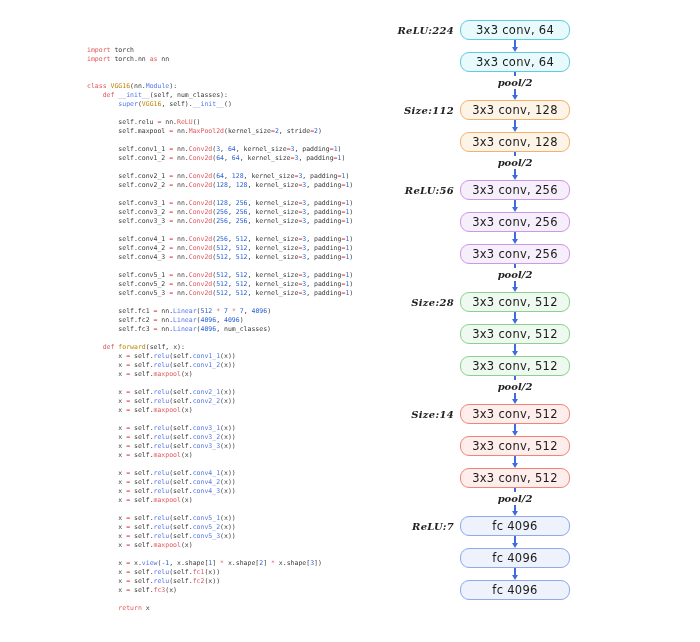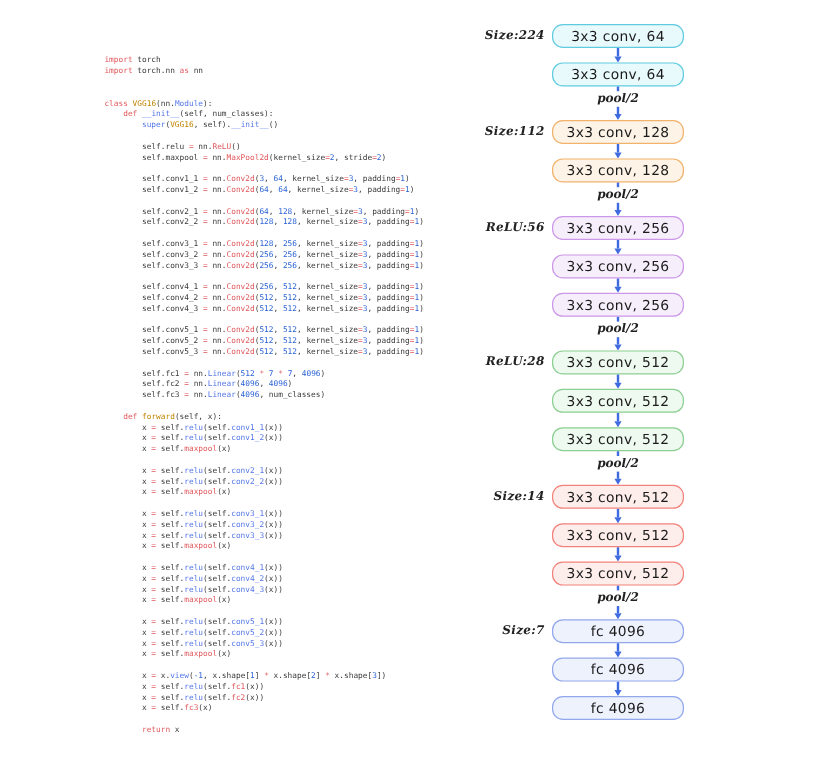--- a/index.html
+++ b/index.html
@@ -27,21 +27,21 @@
               height:13px;line-height:13px;}
 </style>
 </head>
 <body>
 
 <div class="canvas">
   <div id="code-panel"><div class="code-line"><span style="color: rgb(224, 88, 92);">import</span><span style="color: rgb(58, 58, 58);"> torch</span></div><div class="code-line"><span style="color: rgb(224, 88, 92);">import</span><span style="color: rgb(58, 58, 58);"> torch.nn </span><span style="color: rgb(224, 88, 92);">as</span><span style="color: rgb(58, 58, 58);"> nn</span></div><div class="code-line"> </div><div class="code-line"> </div><div class="code-line"><span style="color: rgb(224, 88, 92);">class</span><span style="color: rgb(58, 58, 58);"> </span><span style="color: rgb(193, 132, 1);">VGG16</span><span style="color: rgb(58, 58, 58);">(nn.</span><span style="color: rgb(85, 119, 232);">Module</span><span style="color: rgb(58, 58, 58);">):</span></div><div class="code-line"><span style="color: rgb(58, 58, 58);">    </span><span style="color: rgb(224, 88, 92);">def</span><span style="color: rgb(58, 58, 58);"> </span><span style="color: rgb(85, 119, 232);">__init__</span><span style="color: rgb(58, 58, 58);">(self, num_classes):</span></div><div class="code-line"><span style="color: rgb(58, 58, 58);">        </span><span style="color: rgb(85, 119, 232);">super</span><span style="color: rgb(58, 58, 58);">(</span><span style="color: rgb(193, 132, 1);">VGG16</span><span style="color: rgb(58, 58, 58);">, self).</span><span style="color: rgb(85, 119, 232);">__init__</span><span style="color: rgb(58, 58, 58);">()</span></div><div class="code-line"> </div><div class="code-line"><span style="color: rgb(58, 58, 58);">        self.relu </span><span style="color: rgb(224, 88, 92);">=</span><span style="color: rgb(58, 58, 58);"> nn.</span><span style="color: rgb(224, 88, 92);">ReLU</span><span style="color: rgb(58, 58, 58);">()</span></div><div class="code-line"><span style="color: rgb(58, 58, 58);">        self.maxpool </span><span style="color: rgb(224, 88, 92);">=</span><span style="color: rgb(58, 58, 58);"> nn.</span><span style="color: rgb(224, 88, 92);">MaxPool2d</span><span style="color: rgb(58, 58, 58);">(kernel_size</span><span style="color: rgb(224, 88, 92);">=</span><span style="color: rgb(42, 99, 212);">2</span><span style="color: rgb(58, 58, 58);">, stride</span><span style="color: rgb(224, 88, 92);">=</span><span style="color: rgb(42, 99, 212);">2</span><span style="color: rgb(58, 58, 58);">)</span></div><div class="code-line"> </div><div class="code-line"><span style="color: rgb(58, 58, 58);">        self.conv1_1 </span><span style="color: rgb(224, 88, 92);">=</span><span style="color: rgb(58, 58, 58);"> nn.</span><span style="color: rgb(224, 88, 92);">Conv2d</span><span style="color: rgb(58, 58, 58);">(</span><span style="color: rgb(42, 99, 212);">3</span><span style="color: rgb(58, 58, 58);">, </span><span style="color: rgb(42, 99, 212);">64</span><span style="color: rgb(58, 58, 58);">, kernel_size</span><span style="color: rgb(224, 88, 92);">=</span><span style="color: rgb(42, 99, 212);">3</span><span style="color: rgb(58, 58, 58);">, padding</span><span style="color: rgb(224, 88, 92);">=</span><span style="color: rgb(42, 99, 212);">1</span><span style="color: rgb(58, 58, 58);">)</span></div><div class="code-line"><span style="color: rgb(58, 58, 58);">        self.conv1_2 </span><span style="color: rgb(224, 88, 92);">=</span><span style="color: rgb(58, 58, 58);"> nn.</span><span style="color: rgb(224, 88, 92);">Conv2d</span><span style="color: rgb(58, 58, 58);">(</span><span style="color: rgb(42, 99, 212);">64</span><span style="color: rgb(58, 58, 58);">, </span><span style="color: rgb(42, 99, 212);">64</span><span style="color: rgb(58, 58, 58);">, kernel_size</span><span style="color: rgb(224, 88, 92);">=</span><span style="color: rgb(42, 99, 212);">3</span><span style="color: rgb(58, 58, 58);">, padding</span><span style="color: rgb(224, 88, 92);">=</span><span style="color: rgb(42, 99, 212);">1</span><span style="color: rgb(58, 58, 58);">)</span></div><div class="code-line"> </div><div class="code-line"><span style="color: rgb(58, 58, 58);">        self.conv2_1 </span><span style="color: rgb(224, 88, 92);">=</span><span style="color: rgb(58, 58, 58);"> nn.</span><span style="color: rgb(224, 88, 92);">Conv2d</span><span style="color: rgb(58, 58, 58);">(</span><span style="color: rgb(42, 99, 212);">64</span><span style="color: rgb(58, 58, 58);">, </span><span style="color: rgb(42, 99, 212);">128</span><span style="color: rgb(58, 58, 58);">, kernel_size</span><span style="color: rgb(224, 88, 92);">=</span><span style="color: rgb(42, 99, 212);">3</span><span style="color: rgb(58, 58, 58);">, padding</span><span style="color: rgb(224, 88, 92);">=</span><span style="color: rgb(42, 99, 212);">1</span><span style="color: rgb(58, 58, 58);">)</span></div><div class="code-line"><span style="color: rgb(58, 58, 58);">        self.conv2_2 </span><span style="color: rgb(224, 88, 92);">=</span><span style="color: rgb(58, 58, 58);"> nn.</span><span style="color: rgb(224, 88, 92);">Conv2d</span><span style="color: rgb(58, 58, 58);">(</span><span style="color: rgb(42, 99, 212);">128</span><span style="color: rgb(58, 58, 58);">, </span><span style="color: rgb(42, 99, 212);">128</span><span style="color: rgb(58, 58, 58);">, kernel_size</span><span style="color: rgb(224, 88, 92);">=</span><span style="color: rgb(42, 99, 212);">3</span><span style="color: rgb(58, 58, 58);">, padding</span><span style="color: rgb(224, 88, 92);">=</span><span style="color: rgb(42, 99, 212);">1</span><span style="color: rgb(58, 58, 58);">)</span></div><div class="code-line"> </div><div class="code-line"><span style="color: rgb(58, 58, 58);">        self.conv3_1 </span><span style="color: rgb(224, 88, 92);">=</span><span style="color: rgb(58, 58, 58);"> nn.</span><span style="color: rgb(224, 88, 92);">Conv2d</span><span style="color: rgb(58, 58, 58);">(</span><span style="color: rgb(42, 99, 212);">128</span><span style="color: rgb(58, 58, 58);">, </span><span style="color: rgb(42, 99, 212);">256</span><span style="color: rgb(58, 58, 58);">, kernel_size</span><span style="color: rgb(224, 88, 92);">=</span><span style="color: rgb(42, 99, 212);">3</span><span style="color: rgb(58, 58, 58);">, padding</span><span style="color: rgb(224, 88, 92);">=</span><span style="color: rgb(42, 99, 212);">1</span><span style="color: rgb(58, 58, 58);">)</span></div><div class="code-line"><span style="color: rgb(58, 58, 58);">        self.conv3_2 </span><span style="color: rgb(224, 88, 92);">=</span><span style="color: rgb(58, 58, 58);"> nn.</span><span style="color: rgb(224, 88, 92);">Conv2d</span><span style="color: rgb(58, 58, 58);">(</span><span style="color: rgb(42, 99, 212);">256</span><span style="color: rgb(58, 58, 58);">, </span><span style="color: rgb(42, 99, 212);">256</span><span style="color: rgb(58, 58, 58);">, kernel_size</span><span style="color: rgb(224, 88, 92);">=</span><span style="color: rgb(42, 99, 212);">3</span><span style="color: rgb(58, 58, 58);">, padding</span><span style="color: rgb(224, 88, 92);">=</span><span style="color: rgb(42, 99, 212);">1</span><span style="color: rgb(58, 58, 58);">)</span></div><div class="code-line"><span style="color: rgb(58, 58, 58);">        self.conv3_3 </span><span style="color: rgb(224, 88, 92);">=</span><span style="color: rgb(58, 58, 58);"> nn.</span><span style="color: rgb(224, 88, 92);">Conv2d</span><span style="color: rgb(58, 58, 58);">(</span><span style="color: rgb(42, 99, 212);">256</span><span style="color: rgb(58, 58, 58);">, </span><span style="color: rgb(42, 99, 212);">256</span><span style="color: rgb(58, 58, 58);">, kernel_size</span><span style="color: rgb(224, 88, 92);">=</span><span style="color: rgb(42, 99, 212);">3</span><span style="color: rgb(58, 58, 58);">, padding</span><span style="color: rgb(224, 88, 92);">=</span><span style="color: rgb(42, 99, 212);">1</span><span style="color: rgb(58, 58, 58);">)</span></div><div class="code-line"> </div><div class="code-line"><span style="color: rgb(58, 58, 58);">        self.conv4_1 </span><span style="color: rgb(224, 88, 92);">=</span><span style="color: rgb(58, 58, 58);"> nn.</span><span style="color: rgb(224, 88, 92);">Conv2d</span><span style="color: rgb(58, 58, 58);">(</span><span style="color: rgb(42, 99, 212);">256</span><span style="color: rgb(58, 58, 58);">, </span><span style="color: rgb(42, 99, 212);">512</span><span style="color: rgb(58, 58, 58);">, kernel_size</span><span style="color: rgb(224, 88, 92);">=</span><span style="color: rgb(42, 99, 212);">3</span><span style="color: rgb(58, 58, 58);">, padding</span><span style="color: rgb(224, 88, 92);">=</span><span style="color: rgb(42, 99, 212);">1</span><span style="color: rgb(58, 58, 58);">)</span></div><div class="code-line"><span style="color: rgb(58, 58, 58);">        self.conv4_2 </span><span style="color: rgb(224, 88, 92);">=</span><span style="color: rgb(58, 58, 58);"> nn.</span><span style="color: rgb(224, 88, 92);">Conv2d</span><span style="color: rgb(58, 58, 58);">(</span><span style="color: rgb(42, 99, 212);">512</span><span style="color: rgb(58, 58, 58);">, </span><span style="color: rgb(42, 99, 212);">512</span><span style="color: rgb(58, 58, 58);">, kernel_size</span><span style="color: rgb(224, 88, 92);">=</span><span style="color: rgb(42, 99, 212);">3</span><span style="color: rgb(58, 58, 58);">, padding</span><span style="color: rgb(224, 88, 92);">=</span><span style="color: rgb(42, 99, 212);">1</span><span style="color: rgb(58, 58, 58);">)</span></div><div class="code-line"><span style="color: rgb(58, 58, 58);">        self.conv4_3 </span><span style="color: rgb(224, 88, 92);">=</span><span style="color: rgb(58, 58, 58);"> nn.</span><span style="color: rgb(224, 88, 92);">Conv2d</span><span style="color: rgb(58, 58, 58);">(</span><span style="color: rgb(42, 99, 212);">512</span><span style="color: rgb(58, 58, 58);">, </span><span style="color: rgb(42, 99, 212);">512</span><span style="color: rgb(58, 58, 58);">, kernel_size</span><span style="color: rgb(224, 88, 92);">=</span><span style="color: rgb(42, 99, 212);">3</span><span style="color: rgb(58, 58, 58);">, padding</span><span style="color: rgb(224, 88, 92);">=</span><span style="color: rgb(42, 99, 212);">1</span><span style="color: rgb(58, 58, 58);">)</span></div><div class="code-line"> </div><div class="code-line"><span style="color: rgb(58, 58, 58);">        self.conv5_1 </span><span style="color: rgb(224, 88, 92);">=</span><span style="color: rgb(58, 58, 58);"> nn.</span><span style="color: rgb(224, 88, 92);">Conv2d</span><span style="color: rgb(58, 58, 58);">(</span><span style="color: rgb(42, 99, 212);">512</span><span style="color: rgb(58, 58, 58);">, </span><span style="color: rgb(42, 99, 212);">512</span><span style="color: rgb(58, 58, 58);">, kernel_size</span><span style="color: rgb(224, 88, 92);">=</span><span style="color: rgb(42, 99, 212);">3</span><span style="color: rgb(58, 58, 58);">, padding</span><span style="color: rgb(224, 88, 92);">=</span><span style="color: rgb(42, 99, 212);">1</span><span style="color: rgb(58, 58, 58);">)</span></div><div class="code-line"><span style="color: rgb(58, 58, 58);">        self.conv5_2 </span><span style="color: rgb(224, 88, 92);">=</span><span style="color: rgb(58, 58, 58);"> nn.</span><span style="color: rgb(224, 88, 92);">Conv2d</span><span style="color: rgb(58, 58, 58);">(</span><span style="color: rgb(42, 99, 212);">512</span><span style="color: rgb(58, 58, 58);">, </span><span style="color: rgb(42, 99, 212);">512</span><span style="color: rgb(58, 58, 58);">, kernel_size</span><span style="color: rgb(224, 88, 92);">=</span><span style="color: rgb(42, 99, 212);">3</span><span style="color: rgb(58, 58, 58);">, padding</span><span style="color: rgb(224, 88, 92);">=</span><span style="color: rgb(42, 99, 212);">1</span><span style="color: rgb(58, 58, 58);">)</span></div><div class="code-line"><span style="color: rgb(58, 58, 58);">        self.conv5_3 </span><span style="color: rgb(224, 88, 92);">=</span><span style="color: rgb(58, 58, 58);"> nn.</span><span style="color: rgb(224, 88, 92);">Conv2d</span><span style="color: rgb(58, 58, 58);">(</span><span style="color: rgb(42, 99, 212);">512</span><span style="color: rgb(58, 58, 58);">, </span><span style="color: rgb(42, 99, 212);">512</span><span style="color: rgb(58, 58, 58);">, kernel_size</span><span style="color: rgb(224, 88, 92);">=</span><span style="color: rgb(42, 99, 212);">3</span><span style="color: rgb(58, 58, 58);">, padding</span><span style="color: rgb(224, 88, 92);">=</span><span style="color: rgb(42, 99, 212);">1</span><span style="color: rgb(58, 58, 58);">)</span></div><div class="code-line"> </div><div class="code-line"><span style="color: rgb(58, 58, 58);">        self.fc1 </span><span style="color: rgb(224, 88, 92);">=</span><span style="color: rgb(58, 58, 58);"> nn.</span><span style="color: rgb(85, 119, 232);">Linear</span><span style="color: rgb(58, 58, 58);">(</span><span style="color: rgb(42, 99, 212);">512</span><span style="color: rgb(58, 58, 58);"> </span><span style="color: rgb(224, 88, 92);">*</span><span style="color: rgb(58, 58, 58);"> </span><span style="color: rgb(42, 99, 212);">7</span><span style="color: rgb(58, 58, 58);"> </span><span style="color: rgb(224, 88, 92);">*</span><span style="color: rgb(58, 58, 58);"> </span><span style="color: rgb(42, 99, 212);">7</span><span style="color: rgb(58, 58, 58);">, </span><span style="color: rgb(42, 99, 212);">4096</span><span style="color: rgb(58, 58, 58);">)</span></div><div class="code-line"><span style="color: rgb(58, 58, 58);">        self.fc2 </span><span style="color: rgb(224, 88, 92);">=</span><span style="color: rgb(58, 58, 58);"> nn.</span><span style="color: rgb(85, 119, 232);">Linear</span><span style="color: rgb(58, 58, 58);">(</span><span style="color: rgb(42, 99, 212);">4096</span><span style="color: rgb(58, 58, 58);">, </span><span style="color: rgb(42, 99, 212);">4096</span><span style="color: rgb(58, 58, 58);">)</span></div><div class="code-line"><span style="color: rgb(58, 58, 58);">        self.fc3 </span><span style="color: rgb(224, 88, 92);">=</span><span style="color: rgb(58, 58, 58);"> nn.</span><span style="color: rgb(85, 119, 232);">Linear</span><span style="color: rgb(58, 58, 58);">(</span><span style="color: rgb(42, 99, 212);">4096</span><span style="color: rgb(58, 58, 58);">, num_classes)</span></div><div class="code-line"> </div><div class="code-line"><span style="color: rgb(58, 58, 58);">    </span><span style="color: rgb(224, 88, 92);">def</span><span style="color: rgb(58, 58, 58);"> </span><span style="color: rgb(193, 132, 1);">forward</span><span style="color: rgb(58, 58, 58);">(self, x):</span></div><div class="code-line"><span style="color: rgb(58, 58, 58);">        x </span><span style="color: rgb(224, 88, 92);">=</span><span style="color: rgb(58, 58, 58);"> self.</span><span style="color: rgb(85, 119, 232);">relu</span><span style="color: rgb(58, 58, 58);">(self.</span><span style="color: rgb(85, 119, 232);">conv1_1</span><span style="color: rgb(58, 58, 58);">(x))</span></div><div class="code-line"><span style="color: rgb(58, 58, 58);">        x </span><span style="color: rgb(224, 88, 92);">=</span><span style="color: rgb(58, 58, 58);"> self.</span><span style="color: rgb(85, 119, 232);">relu</span><span style="color: rgb(58, 58, 58);">(self.</span><span style="color: rgb(85, 119, 232);">conv1_2</span><span style="color: rgb(58, 58, 58);">(x))</span></div><div class="code-line"><span style="color: rgb(58, 58, 58);">        x </span><span style="color: rgb(224, 88, 92);">=</span><span style="color: rgb(58, 58, 58);"> self.</span><span style="color: rgb(224, 88, 92);">maxpool</span><span style="color: rgb(58, 58, 58);">(x)</span></div><div class="code-line"> </div><div class="code-line"><span style="color: rgb(58, 58, 58);">        x </span><span style="color: rgb(224, 88, 92);">=</span><span style="color: rgb(58, 58, 58);"> self.</span><span style="color: rgb(85, 119, 232);">relu</span><span style="color: rgb(58, 58, 58);">(self.</span><span style="color: rgb(85, 119, 232);">conv2_1</span><span style="color: rgb(58, 58, 58);">(x))</span></div><div class="code-line"><span style="color: rgb(58, 58, 58);">        x </span><span style="color: rgb(224, 88, 92);">=</span><span style="color: rgb(58, 58, 58);"> self.</span><span style="color: rgb(85, 119, 232);">relu</span><span style="color: rgb(58, 58, 58);">(self.</span><span style="color: rgb(85, 119, 232);">conv2_2</span><span style="color: rgb(58, 58, 58);">(x))</span></div><div class="code-line"><span style="color: rgb(58, 58, 58);">        x </span><span style="color: rgb(224, 88, 92);">=</span><span style="color: rgb(58, 58, 58);"> self.</span><span style="color: rgb(224, 88, 92);">maxpool</span><span style="color: rgb(58, 58, 58);">(x)</span></div><div class="code-line"> </div><div class="code-line"><span style="color: rgb(58, 58, 58);">        x </span><span style="color: rgb(224, 88, 92);">=</span><span style="color: rgb(58, 58, 58);"> self.</span><span style="color: rgb(85, 119, 232);">relu</span><span style="color: rgb(58, 58, 58);">(self.</span><span style="color: rgb(85, 119, 232);">conv3_1</span><span style="color: rgb(58, 58, 58);">(x))</span></div><div class="code-line"><span style="color: rgb(58, 58, 58);">        x </span><span style="color: rgb(224, 88, 92);">=</span><span style="color: rgb(58, 58, 58);"> self.</span><span style="color: rgb(85, 119, 232);">relu</span><span style="color: rgb(58, 58, 58);">(self.</span><span style="color: rgb(85, 119, 232);">conv3_2</span><span style="color: rgb(58, 58, 58);">(x))</span></div><div class="code-line"><span style="color: rgb(58, 58, 58);">        x </span><span style="color: rgb(224, 88, 92);">=</span><span style="color: rgb(58, 58, 58);"> self.</span><span style="color: rgb(85, 119, 232);">relu</span><span style="color: rgb(58, 58, 58);">(self.</span><span style="color: rgb(85, 119, 232);">conv3_3</span><span style="color: rgb(58, 58, 58);">(x))</span></div><div class="code-line"><span style="color: rgb(58, 58, 58);">        x </span><span style="color: rgb(224, 88, 92);">=</span><span style="color: rgb(58, 58, 58);"> self.</span><span style="color: rgb(224, 88, 92);">maxpool</span><span style="color: rgb(58, 58, 58);">(x)</span></div><div class="code-line"> </div><div class="code-line"><span style="color: rgb(58, 58, 58);">        x </span><span style="color: rgb(224, 88, 92);">=</span><span style="color: rgb(58, 58, 58);"> self.</span><span style="color: rgb(85, 119, 232);">relu</span><span style="color: rgb(58, 58, 58);">(self.</span><span style="color: rgb(85, 119, 232);">conv4_1</span><span style="color: rgb(58, 58, 58);">(x))</span></div><div class="code-line"><span style="color: rgb(58, 58, 58);">        x </span><span style="color: rgb(224, 88, 92);">=</span><span style="color: rgb(58, 58, 58);"> self.</span><span style="color: rgb(85, 119, 232);">relu</span><span style="color: rgb(58, 58, 58);">(self.</span><span style="color: rgb(85, 119, 232);">conv4_2</span><span style="color: rgb(58, 58, 58);">(x))</span></div><div class="code-line"><span style="color: rgb(58, 58, 58);">        x </span><span style="color: rgb(224, 88, 92);">=</span><span style="color: rgb(58, 58, 58);"> self.</span><span style="color: rgb(85, 119, 232);">relu</span><span style="color: rgb(58, 58, 58);">(self.</span><span style="color: rgb(85, 119, 232);">conv4_3</span><span style="color: rgb(58, 58, 58);">(x))</span></div><div class="code-line"><span style="color: rgb(58, 58, 58);">        x </span><span style="color: rgb(224, 88, 92);">=</span><span style="color: rgb(58, 58, 58);"> self.</span><span style="color: rgb(224, 88, 92);">maxpool</span><span style="color: rgb(58, 58, 58);">(x)</span></div><div class="code-line"> </div><div class="code-line"><span style="color: rgb(58, 58, 58);">        x </span><span style="color: rgb(224, 88, 92);">=</span><span style="color: rgb(58, 58, 58);"> self.</span><span style="color: rgb(85, 119, 232);">relu</span><span style="color: rgb(58, 58, 58);">(self.</span><span style="color: rgb(85, 119, 232);">conv5_1</span><span style="color: rgb(58, 58, 58);">(x))</span></div><div class="code-line"><span style="color: rgb(58, 58, 58);">        x </span><span style="color: rgb(224, 88, 92);">=</span><span style="color: rgb(58, 58, 58);"> self.</span><span style="color: rgb(85, 119, 232);">relu</span><span style="color: rgb(58, 58, 58);">(self.</span><span style="color: rgb(85, 119, 232);">conv5_2</span><span style="color: rgb(58, 58, 58);">(x))</span></div><div class="code-line"><span style="color: rgb(58, 58, 58);">        x </span><span style="color: rgb(224, 88, 92);">=</span><span style="color: rgb(58, 58, 58);"> self.</span><span style="color: rgb(85, 119, 232);">relu</span><span style="color: rgb(58, 58, 58);">(self.</span><span style="color: rgb(85, 119, 232);">conv5_3</span><span style="color: rgb(58, 58, 58);">(x))</span></div><div class="code-line"><span style="color: rgb(58, 58, 58);">        x </span><span style="color: rgb(224, 88, 92);">=</span><span style="color: rgb(58, 58, 58);"> self.</span><span style="color: rgb(224, 88, 92);">maxpool</span><span style="color: rgb(58, 58, 58);">(x)</span></div><div class="code-line"> </div><div class="code-line"><span style="color: rgb(58, 58, 58);">        x </span><span style="color: rgb(224, 88, 92);">=</span><span style="color: rgb(58, 58, 58);"> x.</span><span style="color: rgb(85, 119, 232);">view</span><span style="color: rgb(58, 58, 58);">(</span><span style="color: rgb(42, 99, 212);">-1</span><span style="color: rgb(58, 58, 58);">, x.shape[</span><span style="color: rgb(42, 99, 212);">1</span><span style="color: rgb(58, 58, 58);">] </span><span style="color: rgb(224, 88, 92);">*</span><span style="color: rgb(58, 58, 58);"> x.shape[</span><span style="color: rgb(42, 99, 212);">2</span><span style="color: rgb(58, 58, 58);">] </span><span style="color: rgb(224, 88, 92);">*</span><span style="color: rgb(58, 58, 58);"> x.shape[</span><span style="color: rgb(42, 99, 212);">3</span><span style="color: rgb(58, 58, 58);">])</span></div><div class="code-line"><span style="color: rgb(58, 58, 58);">        x </span><span style="color: rgb(224, 88, 92);">=</span><span style="color: rgb(58, 58, 58);"> self.</span><span style="color: rgb(85, 119, 232);">relu</span><span style="color: rgb(58, 58, 58);">(self.</span><span style="color: rgb(224, 88, 92);">fc1</span><span style="color: rgb(58, 58, 58);">(x))</span></div><div class="code-line"><span style="color: rgb(58, 58, 58);">        x </span><span style="color: rgb(224, 88, 92);">=</span><span style="color: rgb(58, 58, 58);"> self.</span><span style="color: rgb(85, 119, 232);">relu</span><span style="color: rgb(58, 58, 58);">(self.</span><span style="color: rgb(224, 88, 92);">fc2</span><span style="color: rgb(58, 58, 58);">(x))</span></div><div class="code-line"><span style="color: rgb(58, 58, 58);">        x </span><span style="color: rgb(224, 88, 92);">=</span><span style="color: rgb(58, 58, 58);"> self.</span><span style="color: rgb(224, 88, 92);">fc3</span><span style="color: rgb(58, 58, 58);">(x)</span></div><div class="code-line"> </div><div class="code-line"><span style="color: rgb(58, 58, 58);">        </span><span style="color: rgb(224, 88, 92);">return</span><span style="color: rgb(58, 58, 58);"> x</span></div></div>
   <div id="diagram">
       <div class="layer-box" style="background: rgb(233, 250, 253); border-color: rgb(94, 203, 224);">
         <span>3x3 conv, 64</span>
-        <span class="size-label">Size:224</span>
+        <span class="size-label">ReLU:224</span>
       </div>
       <div style="display: flex; flex-direction: column; align-items: center;">
         <div class="arrow-line" style="height: 7px; background: rgb(62, 107, 224);"></div>
         <div class="arrow-head" style="border-top: 5px solid rgb(62, 107, 224);"></div>
       </div>
       <div class="layer-box" style="background: rgb(233, 250, 253); border-color: rgb(94, 203, 224);">
         <span>3x3 conv, 64</span>
       </div>
       <div class="arrow-line" style="height: 4px; background: rgb(62, 107, 224);"></div>
       <div class="pool-label">pool/2</div>
@@ -85,21 +85,21 @@
         <span>3x3 conv, 256</span>
       </div>
       <div class="arrow-line" style="height: 4px; background: rgb(62, 107, 224);"></div>
       <div class="pool-label">pool/2</div>
       <div style="display: flex; flex-direction: column; align-items: center;">
         <div class="arrow-line" style="height: 6px; background: rgb(62, 107, 224);"></div>
         <div class="arrow-head" style="border-top: 5px solid rgb(62, 107, 224);"></div>
       </div>
       <div class="layer-box" style="background: rgb(238, 249, 239); border-color: rgb(140, 207, 146);">
         <span>3x3 conv, 512</span>
-        <span class="size-label">ReLU:28</span>
+        <span class="size-label">Size:28</span>
       </div>
       <div style="display: flex; flex-direction: column; align-items: center;">
         <div class="arrow-line" style="height: 7px; background: rgb(62, 107, 224);"></div>
         <div class="arrow-head" style="border-top: 5px solid rgb(62, 107, 224);"></div>
       </div>
       <div class="layer-box" style="background: rgb(238, 249, 239); border-color: rgb(140, 207, 146);">
         <span>3x3 conv, 512</span>
       </div>
       <div style="display: flex; flex-direction: column; align-items: center;">
         <div class="arrow-line" style="height: 7px; background: rgb(62, 107, 224);"></div>
@@ -133,21 +133,21 @@
         <span>3x3 conv, 512</span>
       </div>
       <div class="arrow-line" style="height: 4px; background: rgb(62, 107, 224);"></div>
       <div class="pool-label">pool/2</div>
       <div style="display: flex; flex-direction: column; align-items: center;">
         <div class="arrow-line" style="height: 6px; background: rgb(62, 107, 224);"></div>
         <div class="arrow-head" style="border-top: 5px solid rgb(62, 107, 224);"></div>
       </div>
       <div class="layer-box" style="background: rgb(238, 242, 253); border-color: rgb(146, 167, 236);">
         <span>fc 4096</span>
-        <span class="size-label">Size:7</span>
+        <span class="size-label">ReLU:7</span>
       </div>
       <div style="display: flex; flex-direction: column; align-items: center;">
         <div class="arrow-line" style="height: 7px; background: rgb(62, 107, 224);"></div>
         <div class="arrow-head" style="border-top: 5px solid rgb(62, 107, 224);"></div>
       </div>
       <div class="layer-box" style="background: rgb(238, 242, 253); border-color: rgb(146, 167, 236);">
         <span>fc 4096</span>
       </div>
       <div style="display: flex; flex-direction: column; align-items: center;">
         <div class="arrow-line" style="height: 7px; background: rgb(62, 107, 224);"></div>

